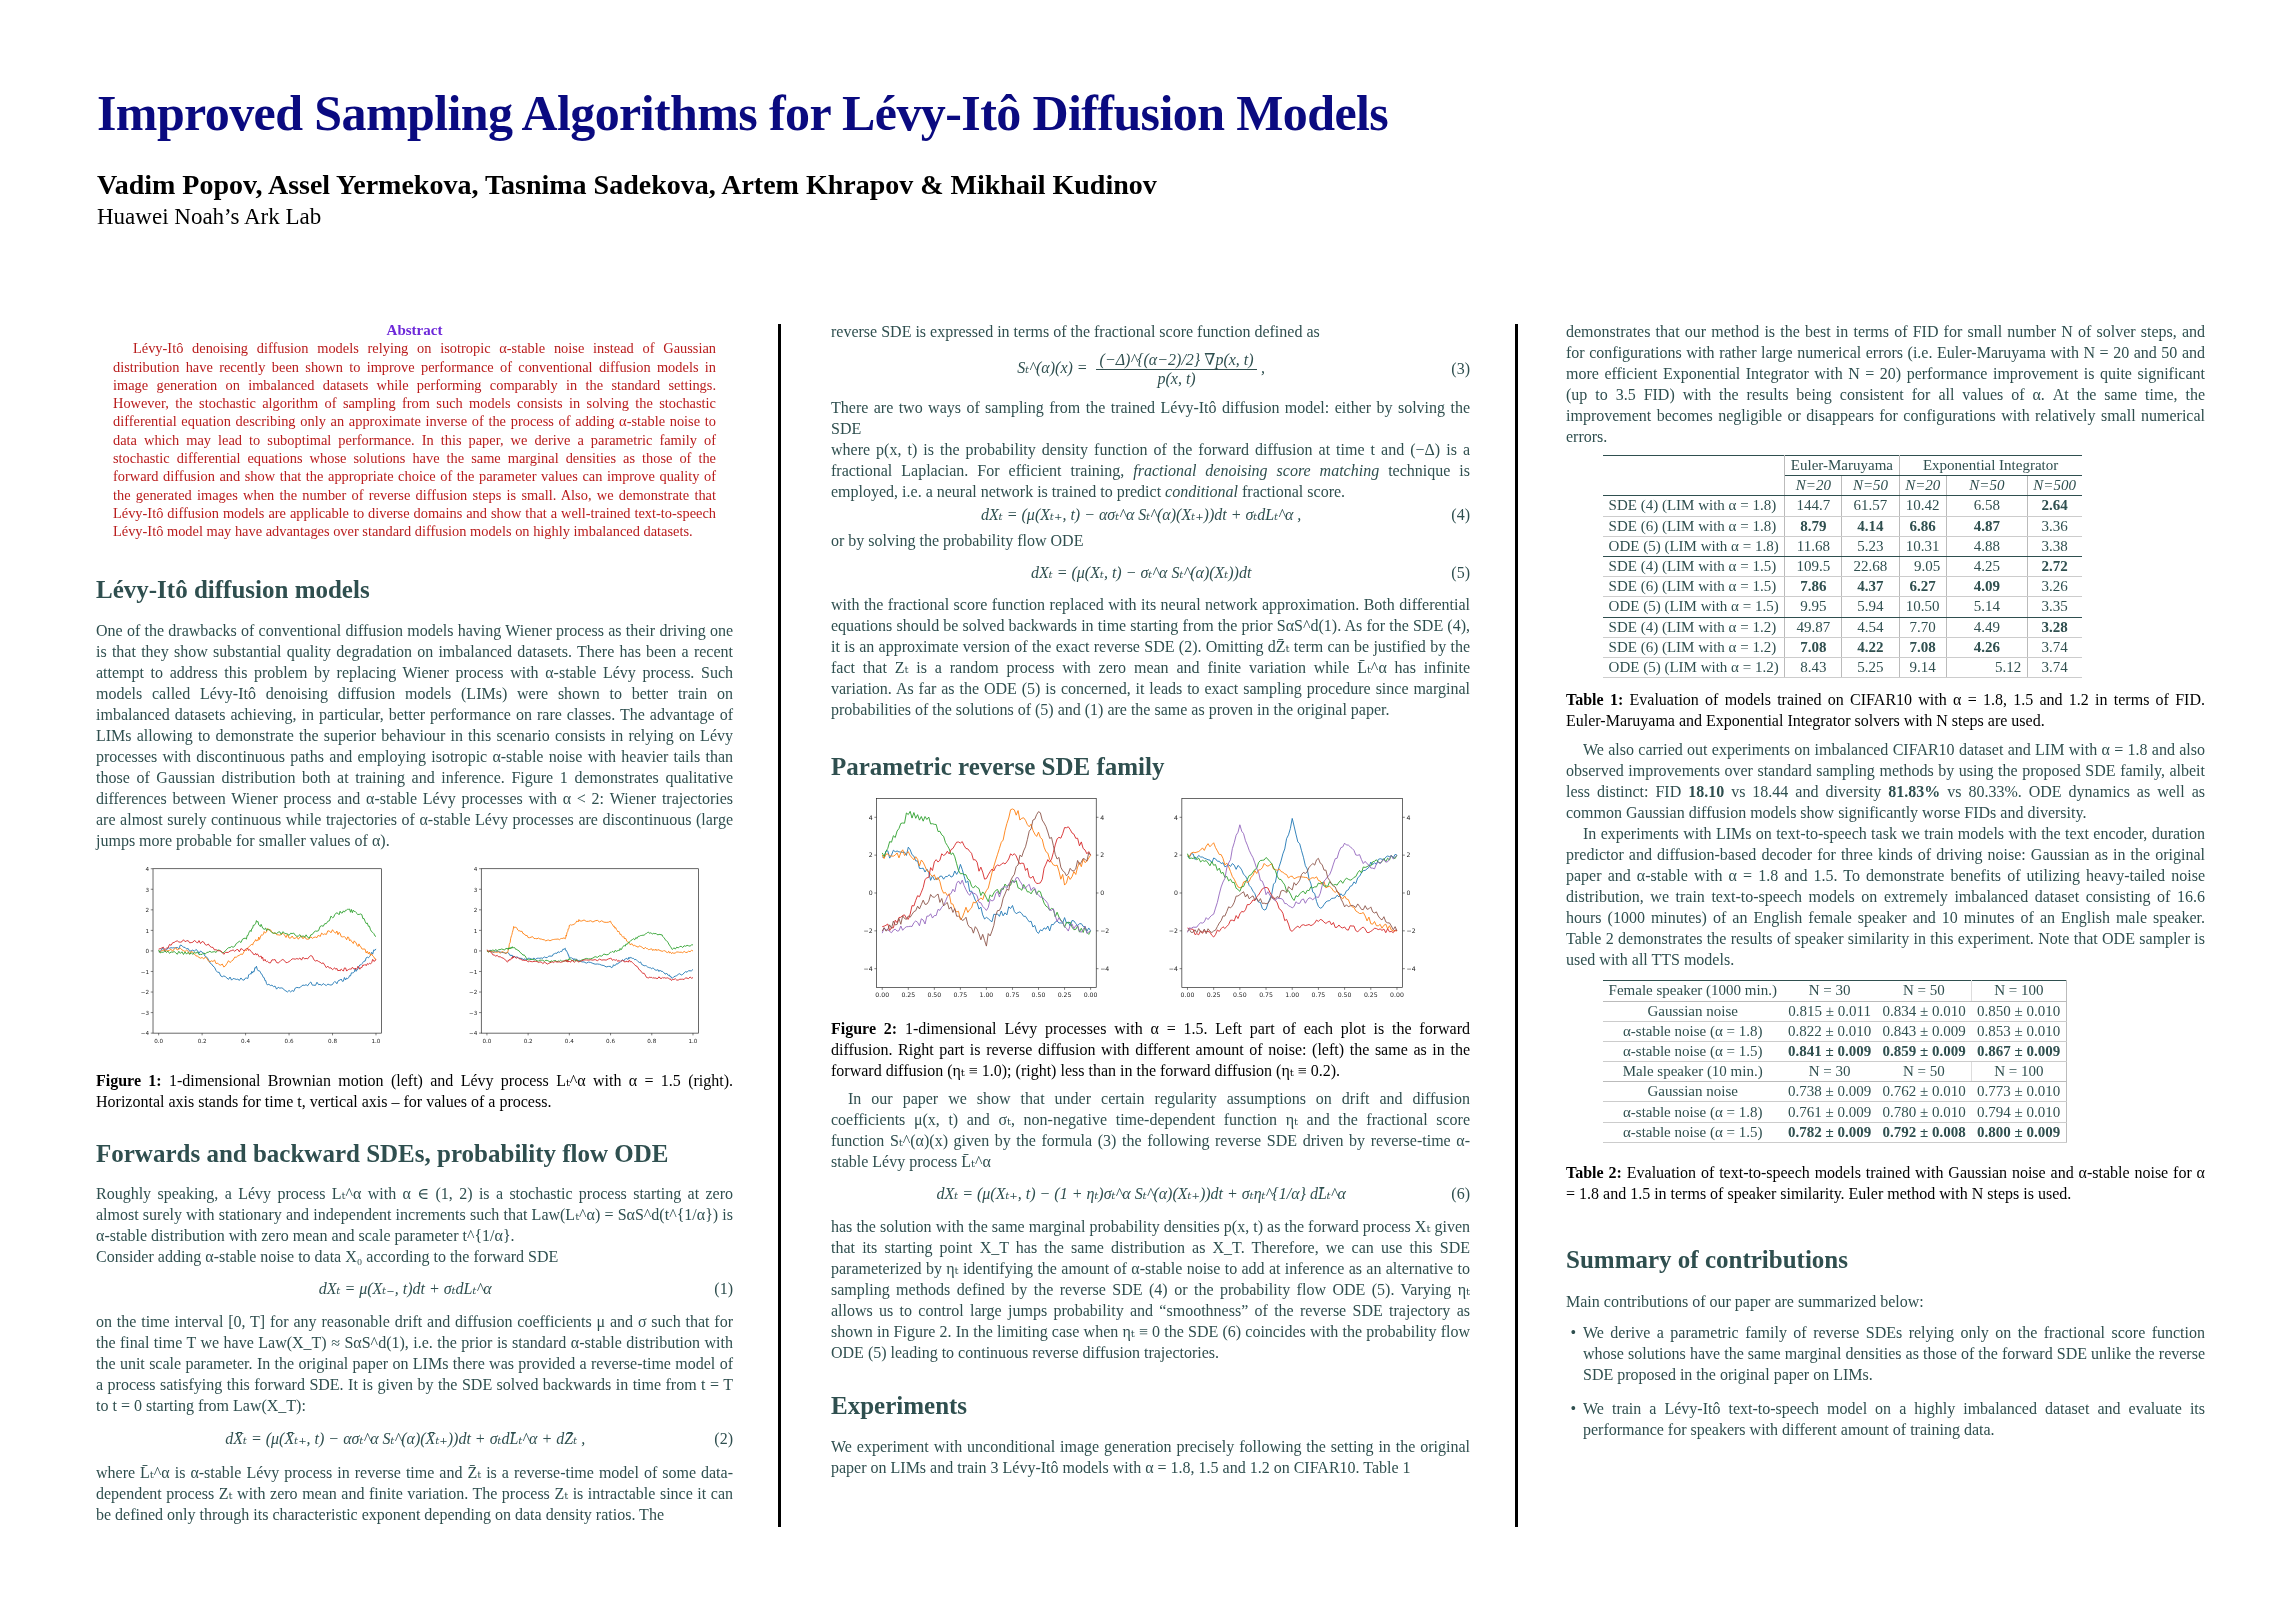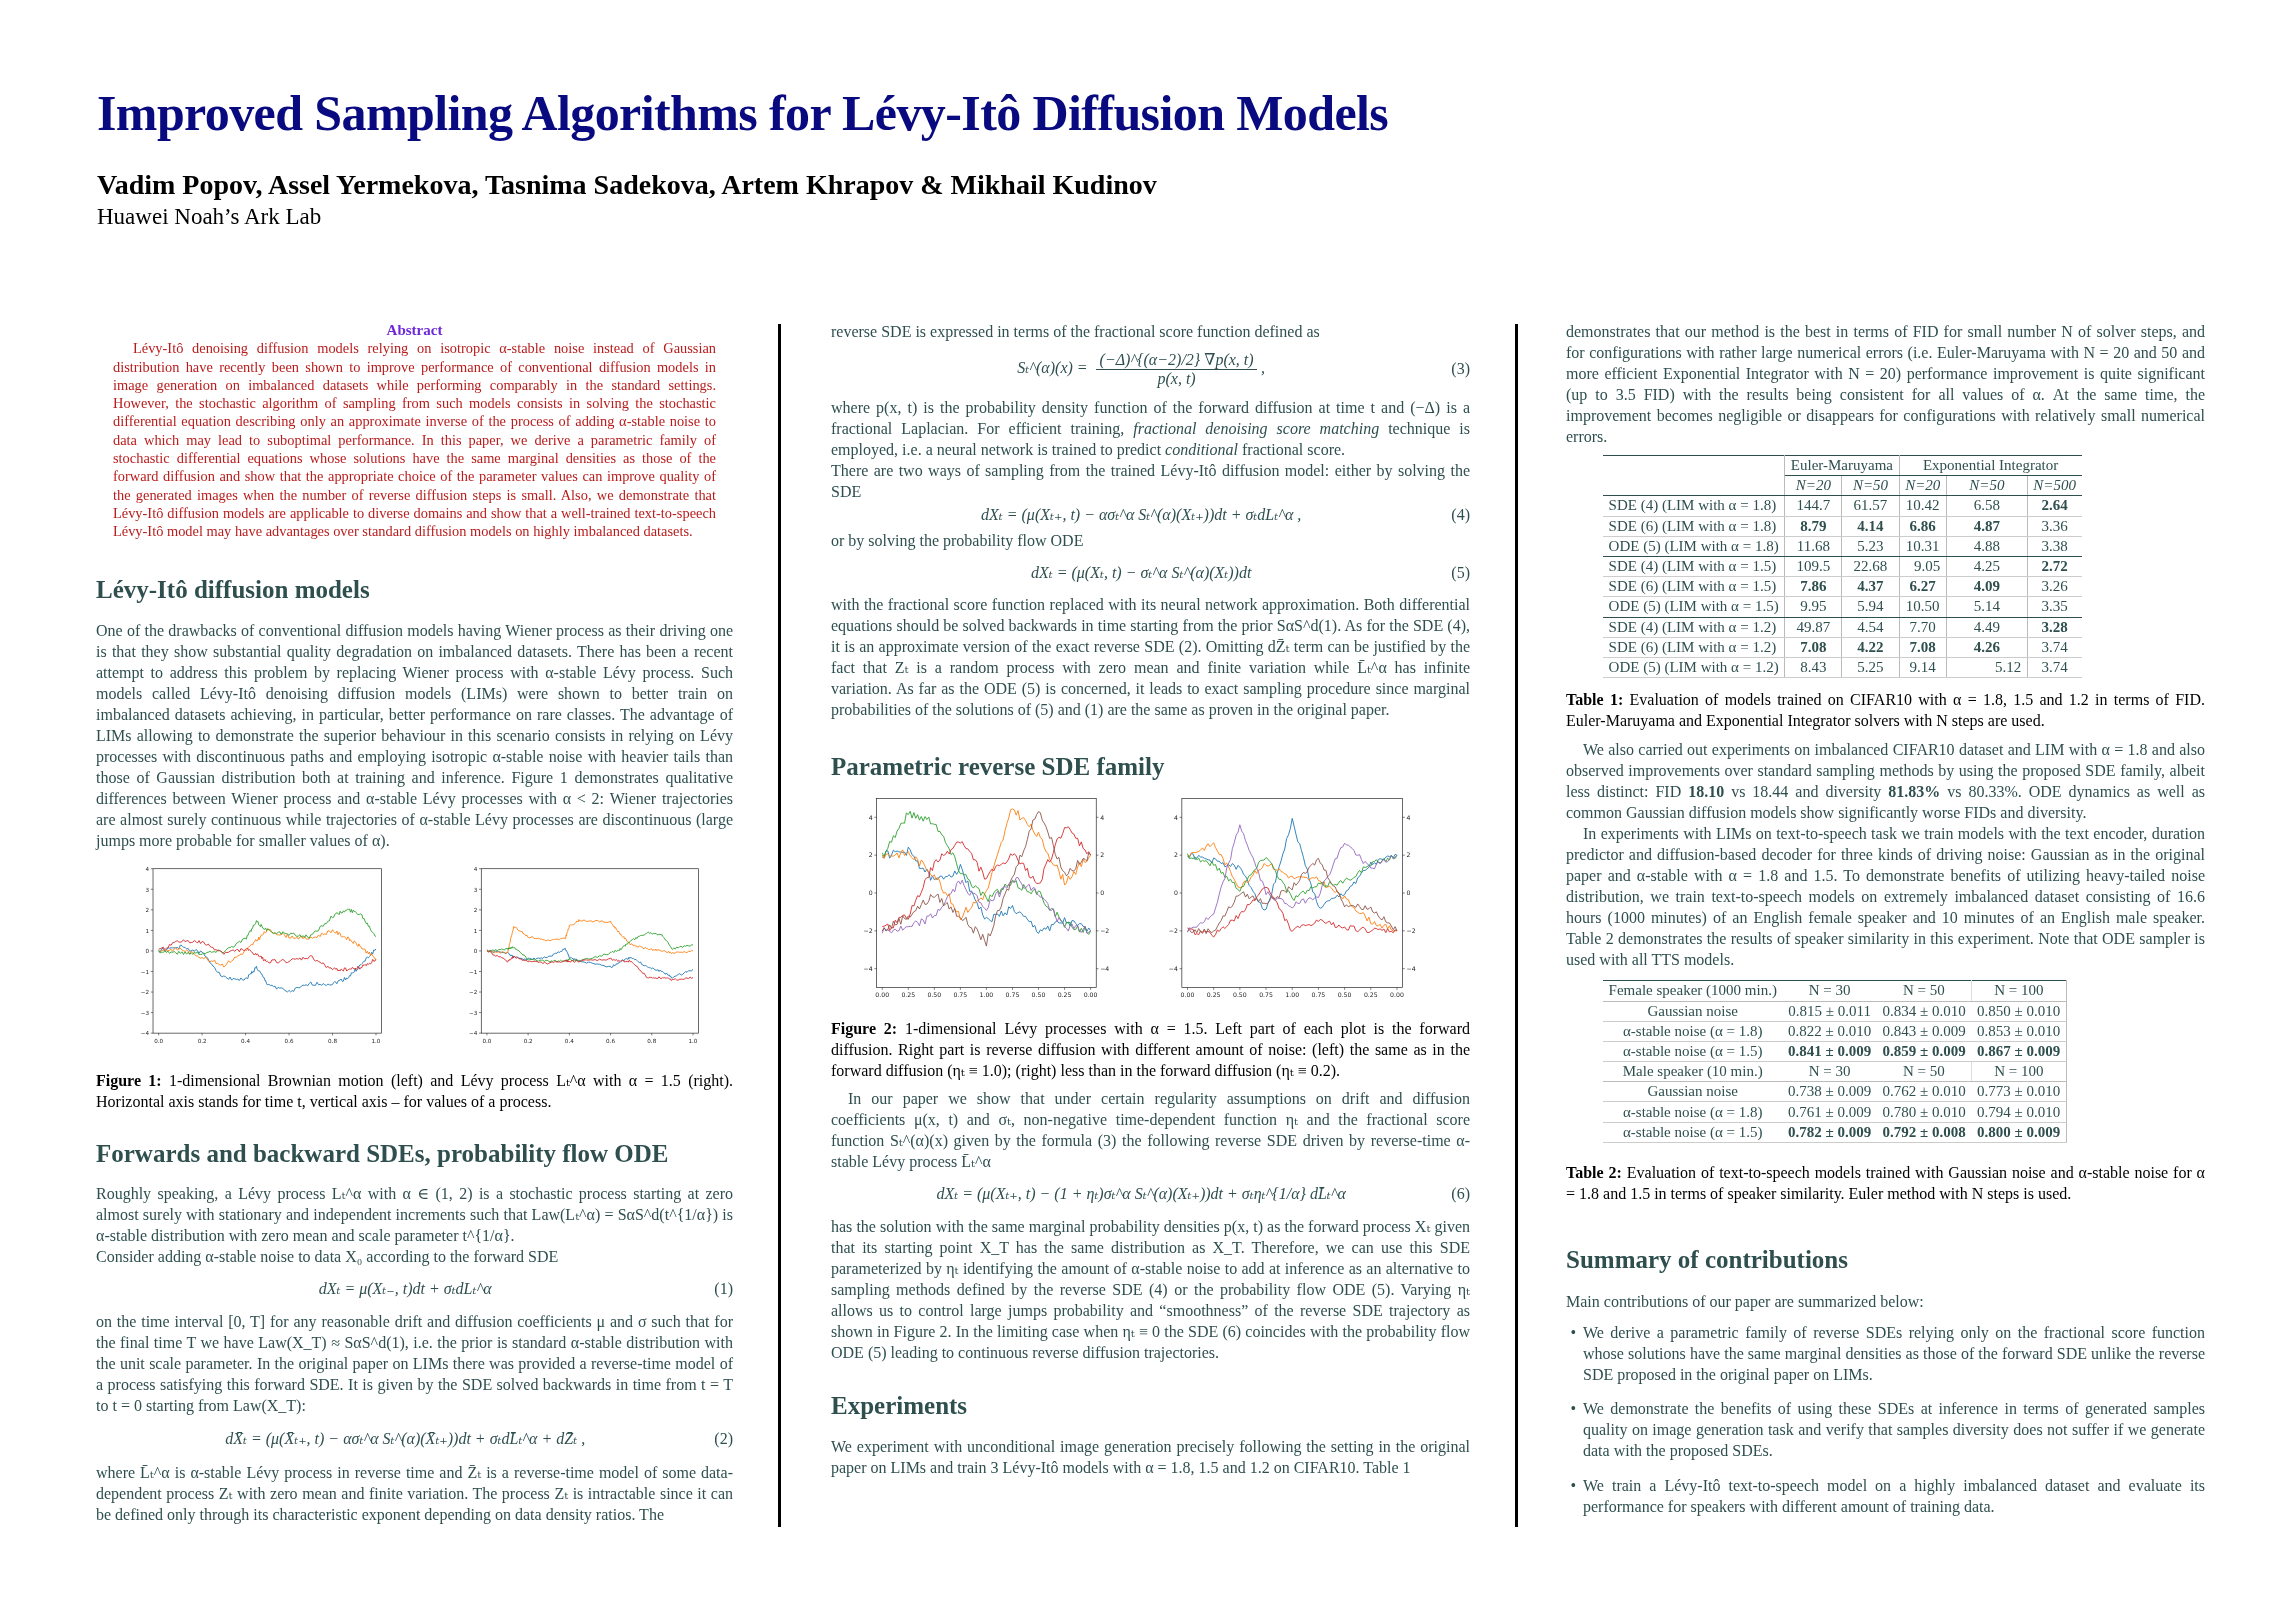--- a/index.html
+++ b/index.html
@@ -158,22 +158,22 @@
   <div class="eq" style="margin:8px 0 9px;">
     <span class="body">
       <span>Sₜ^(α)(x) =</span>
       <span style="display:inline-block; vertical-align:middle; text-align:center; margin-left:4.5px;">
         <span style="display:block; border-bottom:1.1px solid #2f4f4f; padding:0 3.4px;">(−Δ)^{(α−2)/2} ∇p(x, t)</span>
         <span style="display:block;">p(x, t)</span>
       </span> ,
     </span>
     <span class="num">(3)</span>
   </div>
+  <p>There are two ways of sampling from the trained Lévy-Itô diffusion model: either by solving the SDE</p>
   <p><span>where p(x, t) is the probability density function of the forward diffusion at time t and (−Δ) is a fractional Laplacian. For efficient training, </span><i>fractional denoising score matching</i><span> technique is employed, i.e. a neural network is trained to predict </span><i>conditional</i><span> fractional score.</span></p>
-  <p>There are two ways of sampling from the trained Lévy-Itô diffusion model: either by solving the SDE</p>
   <div class="eq" style="margin:3.4px 0 5.6px;">
     <span class="body">dXₜ = (μ(Xₜ₊, t) − ασₜ^α Sₜ^(α)(Xₜ₊))dt + σₜdLₜ^α ,</span>
     <span class="num">(4)</span>
   </div>
   <p>or by solving the probability flow ODE</p>
   <div class="eq" style="margin:12.4px 0 11.3px;">
     <span class="body">dXₜ = (μ(Xₜ, t) − σₜ^α Sₜ^(α)(Xₜ))dt</span>
     <span class="num">(5)</span>
   </div>
   <p>with the fractional score function replaced with its neural network approximation. Both differential equations should be solved backwards in time starting from the prior SαS^d(1). As for the SDE (4), it is an approximate version of the exact reverse SDE (2). Omitting dZ̄ₜ term can be justified by the fact that Zₜ is a random process with zero mean and finite variation while L̄ₜ^α has infinite variation. As far as the ODE (5) is concerned, it leads to exact sampling procedure since marginal probabilities of the solutions of (5) and (1) are the same as proven in the original paper.</p>
@@ -453,17 +453,16 @@
   </div>
   <div class="caption" style="margin-top:19px;">
     <b>Table 2:</b>
     <span>Evaluation of text-to-speech models trained with Gaussian noise and α-stable noise for α = 1.8 and 1.5 in terms of speaker similarity. Euler method with N steps is used.</span>
   </div>
 
   <h2 style="margin-top:42px;">Summary of contributions</h2>
   <p style="margin-top:17px;">Main contributions of our paper are summarized below:</p>
   <ul class="bullets" style="margin-top:10px;">
     <li>We derive a parametric family of reverse SDEs relying only on the fractional score function whose solutions have the same marginal densities as those of the forward SDE unlike the reverse SDE proposed in the original paper on LIMs.</li>
-    <li>We demonstrate the benefits of using these SDEs at inference in terms of generated samples quality on image generation task and verify that samples diversity does not suffer if we generate data with the proposed SDEs.</li>
     <li>We train a Lévy-Itô text-to-speech model on a highly imbalanced dataset and evaluate its performance for speakers with different amount of training data.</li>
   </ul>
 </div>
 
 
 </body></html>

